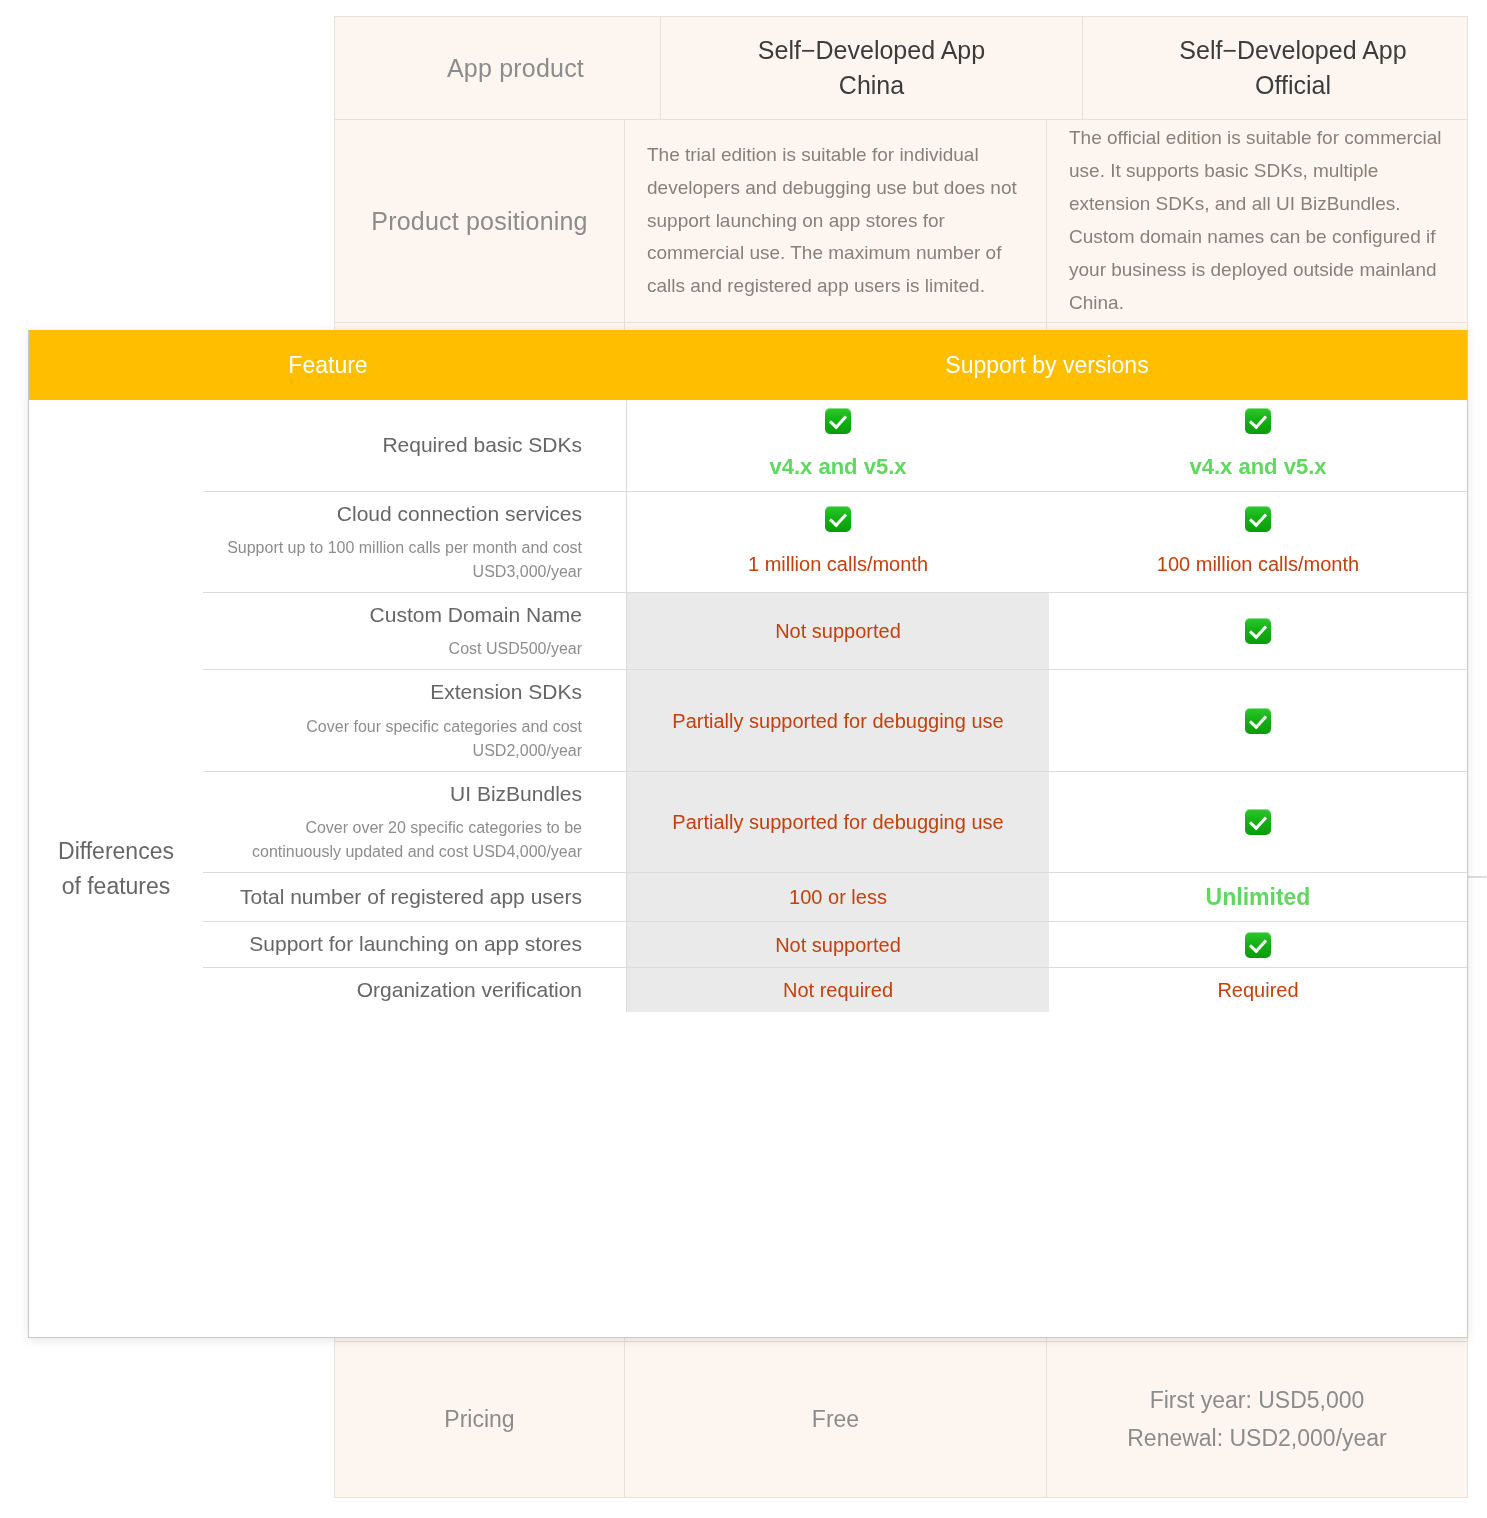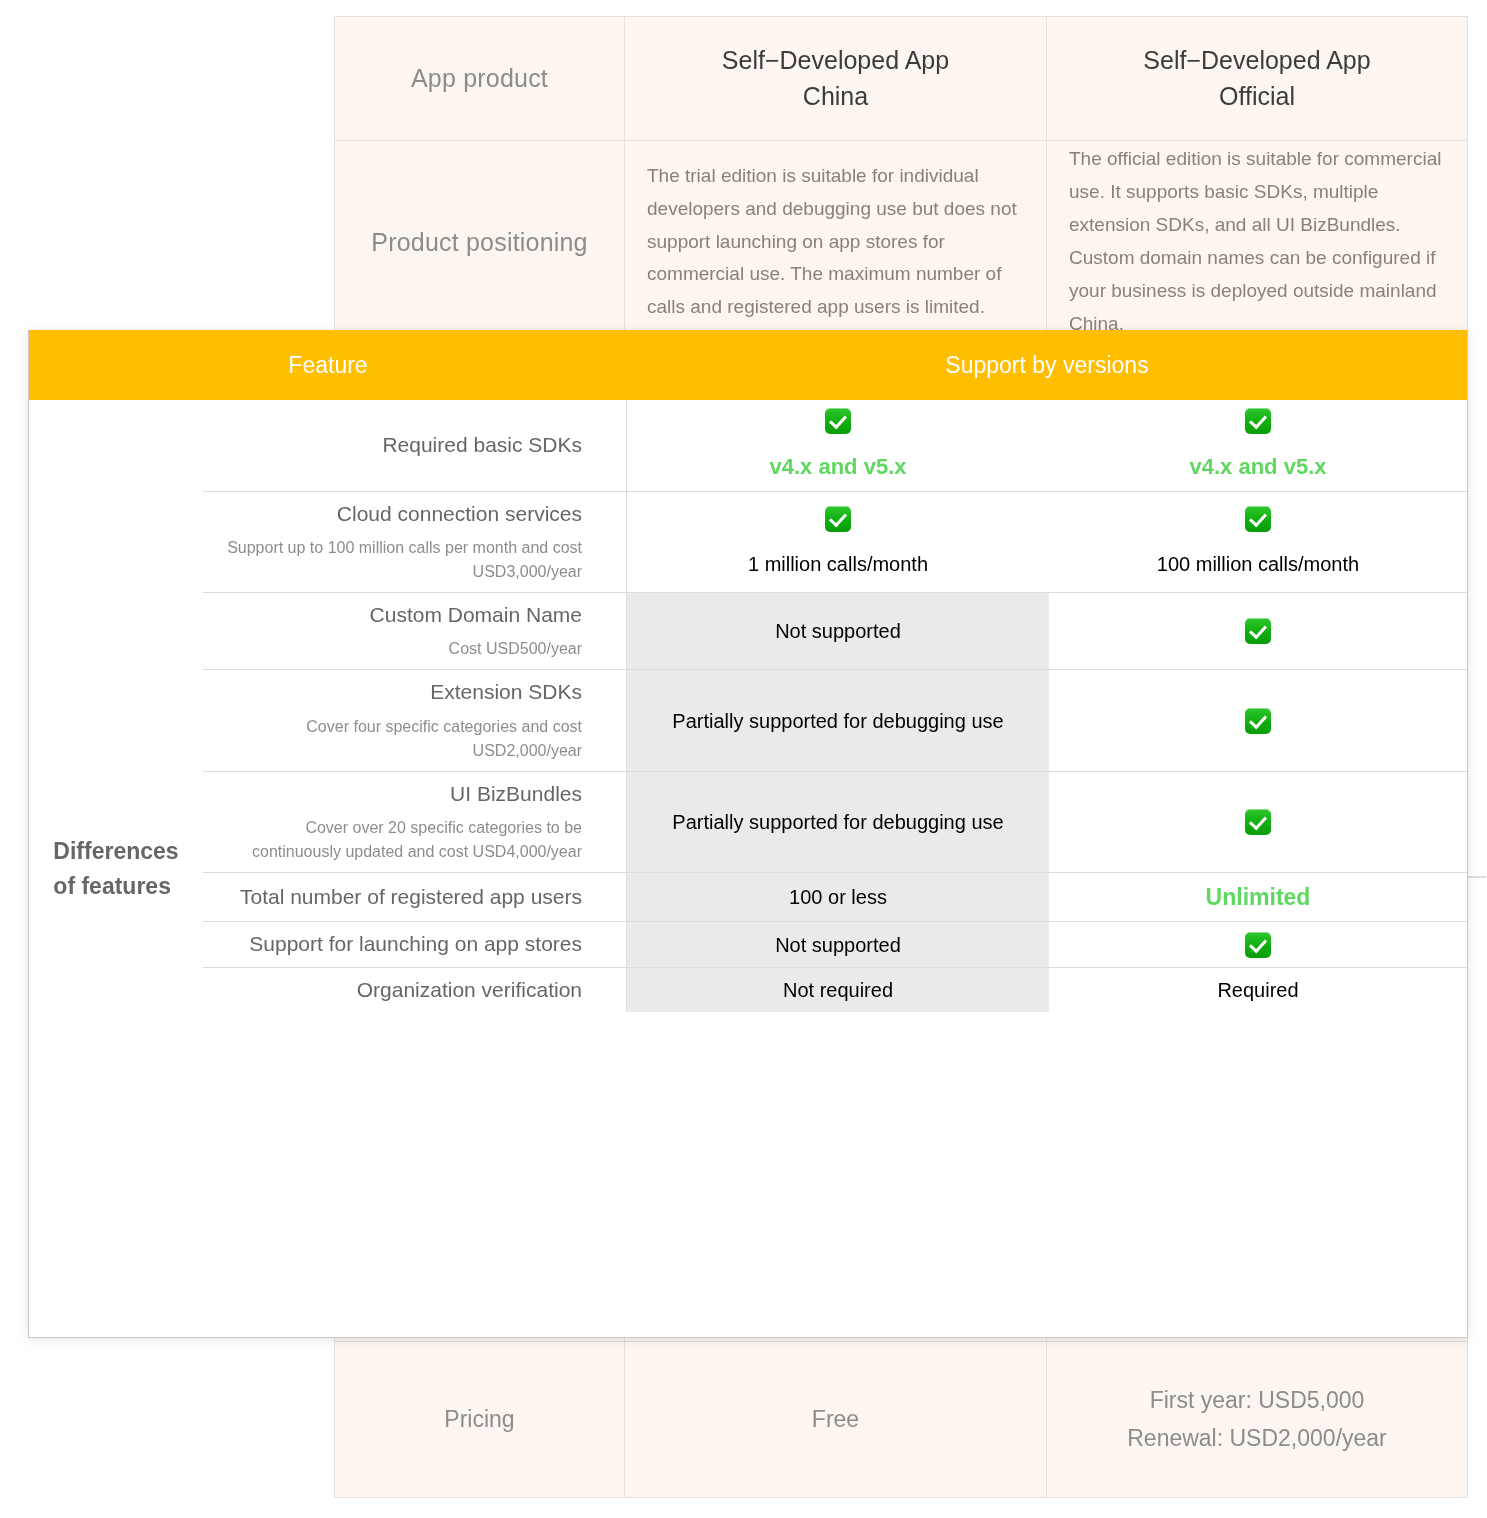--- a/index.html
+++ b/index.html
@@ -40,22 +40,23 @@
     align-items: center;
     justify-content: center;
     padding: 10px 22px;
   }
   .outer-cell:last-child { border-right: none; }
   .oc-feature { width: 290px; flex: 0 0 290px; }
   .oc-trial   { width: 422px; flex: 0 0 422px; }
   .oc-official{ width: 420px; flex: 0 0 420px; }
 
   #outer-header-row {
-    height: 124px;
+    height: 103px;
     border-bottom: 1px solid #e7dfda;
+    padding-left: 36px;
   }
   #outer-positioning-row {
     height: 203px;
     border-bottom: 1px solid #e7dfda;
   }
   #outer-mid-row {
     flex: 1 1 auto;
     border-bottom: 1px solid #e0dcd9;
   }
   #outer-pricing-row {
@@ -134,22 +135,22 @@
     width: 174px;
     flex: 0 0 174px;
     display: flex;
     align-items: center;
     justify-content: center;
     box-sizing: border-box;
   }
   #diff-label {
     font-size: 23px;
     color: #666666;
+    text-align: center;
     line-height: 1.48;
-    font-weight: bold;
   }
   #rows-col {
     flex: 1 1 auto;
     display: flex;
     flex-direction: column;
   }
   .frow {
     display: flex;
     width: 100%;
     border-bottom: 1px solid #dcdcdc;
@@ -212,21 +213,21 @@
     left: 8px;
     top: 4px;
     width: 7px;
     height: 13px;
     border: solid #ffffff;
     border-width: 0 3px 3px 0;
     transform: rotate(42deg);
   }
   .val-text {
     font-size: 20px;
-    color: #000000;
+    color: #c2410c;
     line-height: 1.4;
   }
   .val-text.gap { margin-top: 18px; }
   .val-text.green {
     color: #5fd85f;
     font-size: 22px;
     font-weight: bold;
   }
   .val-text.green-big {
     color: #5fd85f;

